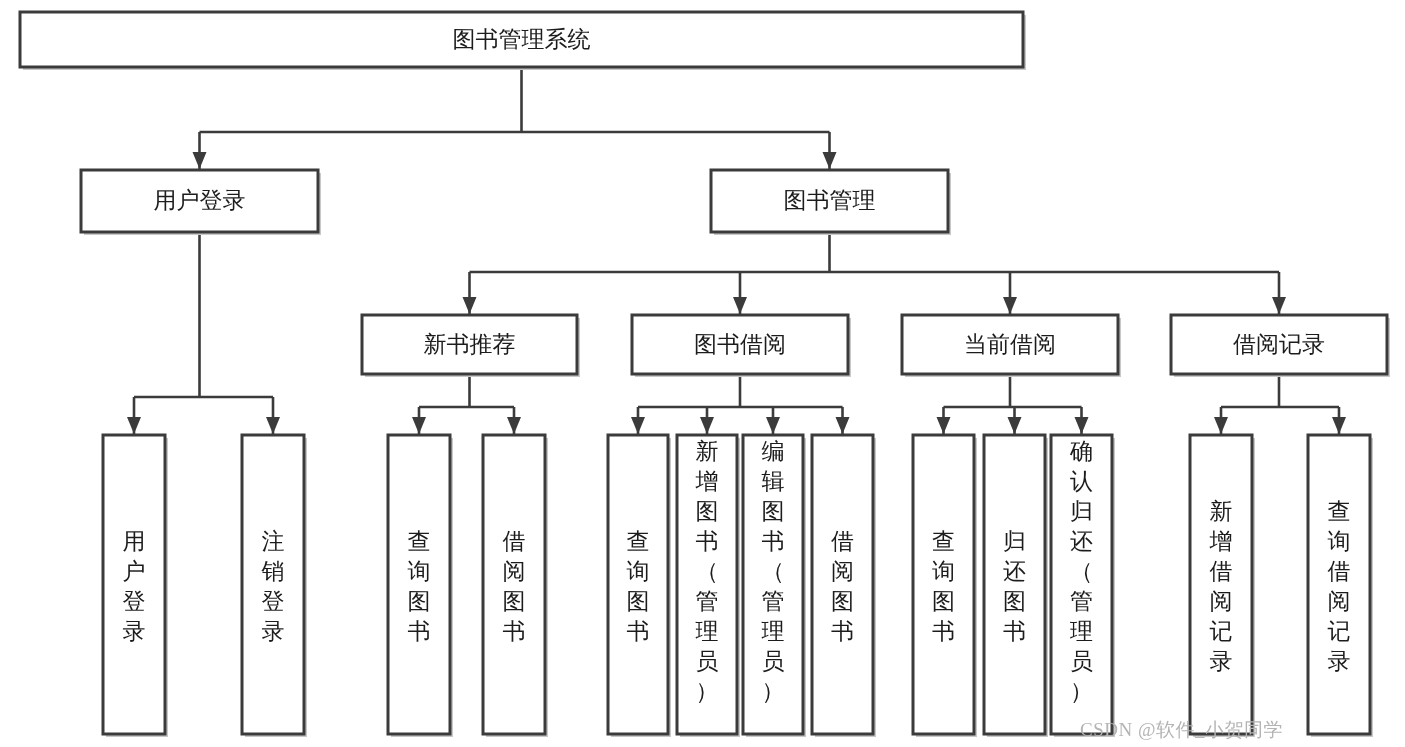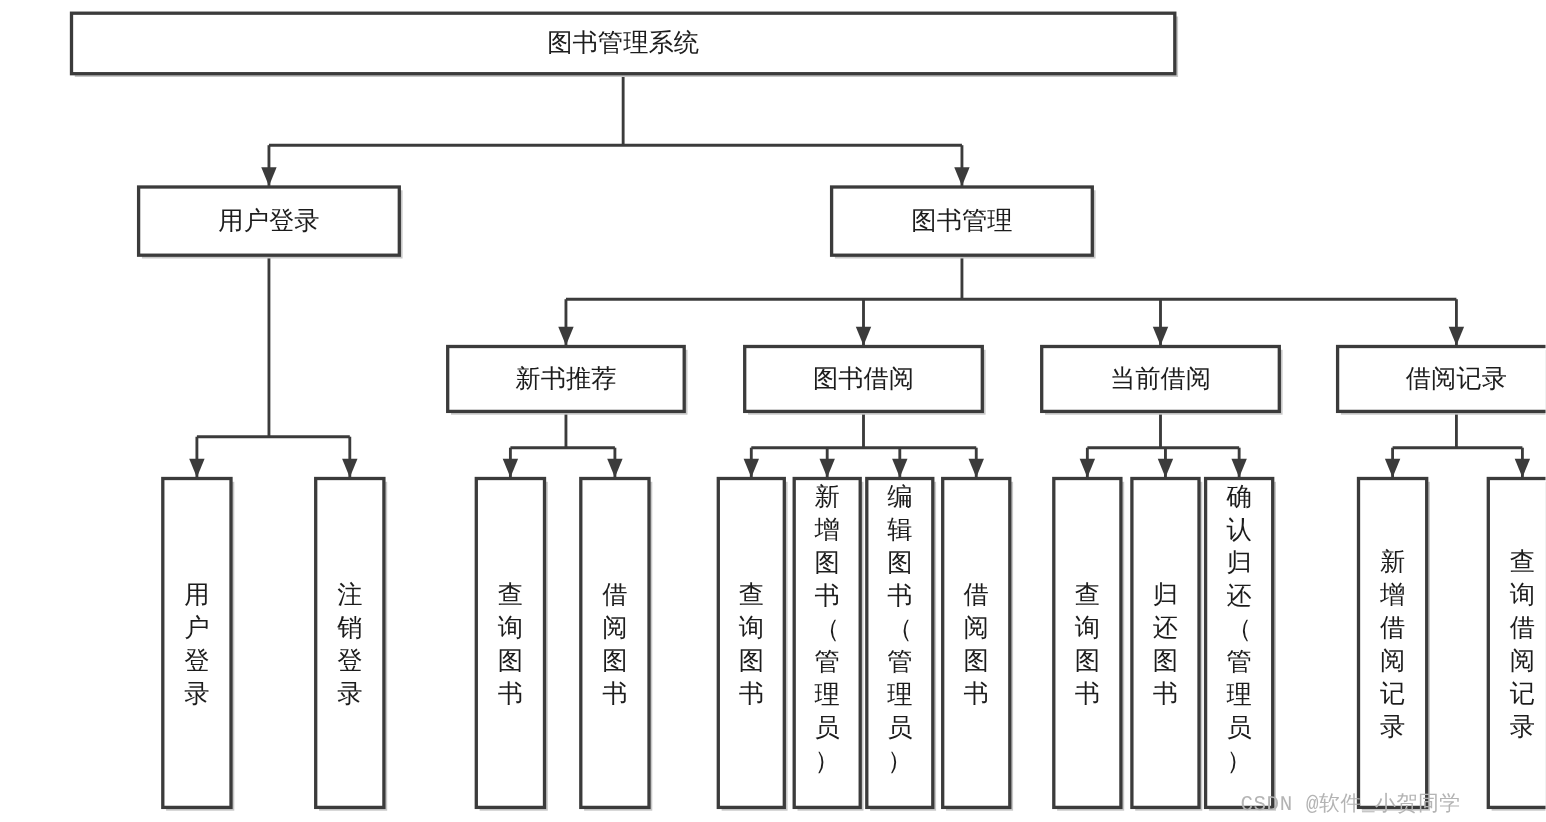--- a/index.html
+++ b/index.html
@@ -11,21 +11,20 @@
     width: 1405px;
     height: 747px;
     font-family: "Liberation Sans", "DejaVu Sans", sans-serif;
     overflow: hidden;
     position: relative;
   }
   #diagram-root {
     position: relative;
     width: 1291px;
     height: 747px;
-    margin-left: 45px;
   }
   svg#flow {
     position: absolute;
     top: 0;
     left: 0;
     width: 1405px;
     height: 747px;
   }
   .node-rect {
     fill: #ffffff;
@@ -55,21 +54,21 @@
   .node-label-v {
     font-family: "Liberation Sans", "DejaVu Sans", sans-serif;
     font-size: 23px;
     fill: #1c1c1c;
     text-anchor: middle;
   }
   .watermark {
     position: absolute;
     right: 8px;
     bottom: 4px;
-    font-family: Liberation Mono, monospace;
+    font-family: Liberation Serif, serif;
     font-size: 19px;
     color: #b4b4b4;
     white-space: nowrap;
     letter-spacing: 0.5px;
     pointer-events: none;
     text-align: center;
   }
 </style>
 </head>
 <body>

